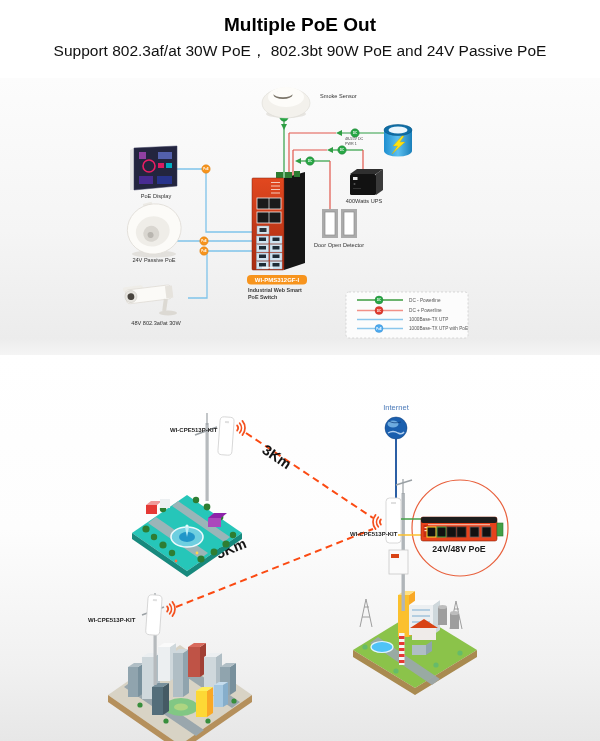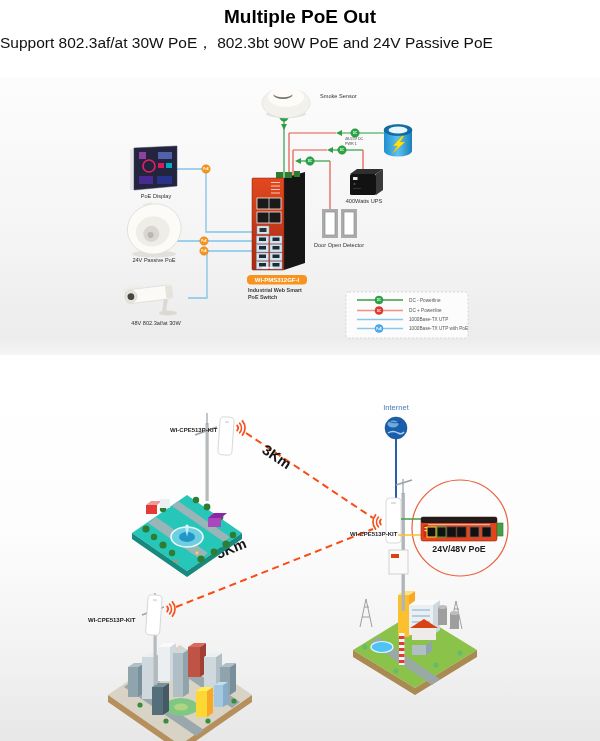--- a/index.html
+++ b/index.html
@@ -1,23 +1,23 @@
 <!DOCTYPE html>
 <html><head>
 <meta charset="utf-8">
 <style>
   html,body{margin:0;padding:0;}
   body{width:600px;height:741px;background:#ffffff;font-family:"Liberation Sans",sans-serif;overflow:hidden;}
   .sec{position:relative;width:600px;}
   #sec1{height:355px;}
   #sec2{height:386px;background:linear-gradient(180deg,#ffffff 0%,#fdfdfd 45%,#f1f1f1 80%,#e7e7e7 100%);}
   .title{margin:0;text-align:center;font-size:19px;font-weight:700;color:#000;}
-  #sec1 .title{padding-top:6px;}
+  #sec1 .title{padding-top:14px;}
   #sec2 .title{padding-top:13px;}
-  .subtitle{margin:5px 0 0 0;text-align:left;font-size:15.5px;color:#111;}
+  .subtitle{margin:5px 0 0 0;text-align:center;font-size:15.5px;color:#111;}
   .diagram1{position:absolute;top:78px;left:0;width:600px;height:277px;
     background:linear-gradient(180deg,#fcfcfc 0%,#f5f5f5 55%,#ececec 94%,#f5f5f5 100%);}
   .diagram2{position:absolute;top:40px;left:0;width:600px;height:346px;}
   svg{display:block;}
   svg text{font-family:"Liberation Sans",sans-serif;}
   .lbl{fill:#333;font-size:5.6px;}
   .tiny{fill:#444;font-size:3.7px;}
   .dotTxt{fill:#fff;font-size:2.8px;font-weight:700;text-anchor:middle;}
   .legLbl{fill:#555;font-size:4.7px;}
 </style>

